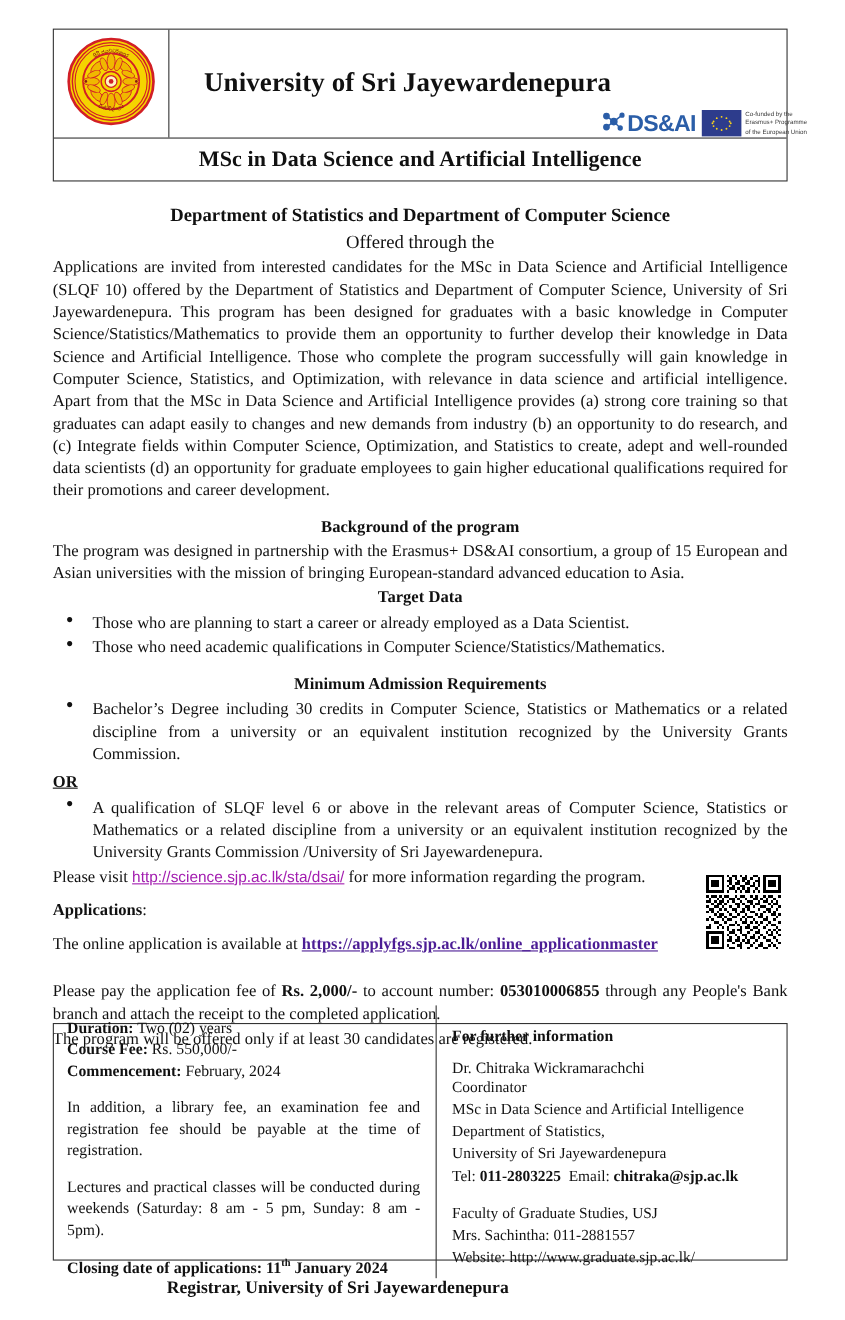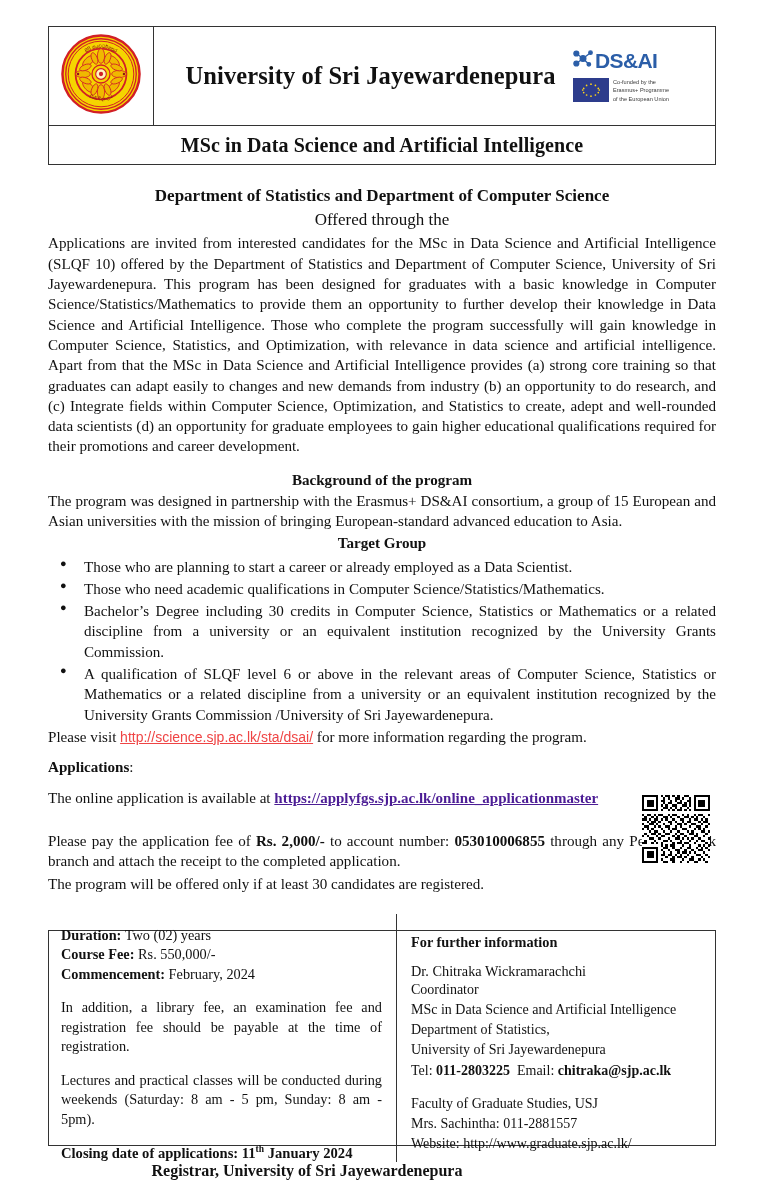--- a/index.html
+++ b/index.html
@@ -22,21 +22,21 @@
   .logo-cell{
     width:104px;min-width:104px;height:98px;
     border-right:1.5px solid #333;
     display:flex;align-items:center;justify-content:center;
   }
   .title-cell{flex:1;display:flex;flex-direction:column;align-items:center;justify-content:center;padding-left:14px;}
   .uni-name{font-size:24.5px;font-weight:bold;letter-spacing:.1px;line-height:1.12;white-space:nowrap;}
   .fac-name{font-size:19px;font-weight:normal;line-height:1.3;margin-top:3px;white-space:nowrap;}
   .brand-cell{
     width:136px;min-width:136px;height:98px;
-    display:flex;flex-direction:column;align-items:flex-start;justify-content:center;gap:5px;
+    display:flex;flex-direction:row;align-items:flex-end;justify-content:center;gap:5px;
     padding-right:6px;
   }
   .dsai-logo{display:flex;align-items:center;gap:2px;}
   .dsai-text{font-family:"Liberation Sans",sans-serif;font-size:21px;font-weight:bold;color:#2b5ea8;letter-spacing:-.6px;}
   .eu-badge{display:flex;align-items:center;gap:4px;}
   .eu-flag{
     width:36px;height:24px;background:#2d3c8c;
     display:flex;align-items:center;justify-content:center;position:relative;flex:none;
   }
   .eu-text{
@@ -64,21 +64,21 @@
     padding-left:36px;position:relative;text-align:justify;text-align-last:left;
     margin-top:2px;
   }
   li:before{
     content:"\25CF";position:absolute;left:12px;top:-1px;font-size:11px;
   }
   .or-label{font-size:15.1px;font-weight:bold;text-decoration:underline;margin-top:4px;line-height:1.5;}
   .visit{font-size:15.1px;line-height:1.345;margin-top:2px;}
   a.lnk-sans{
     font-family:"Liberation Sans",sans-serif;font-size:14px;
-    color:#ef4444;text-decoration:underline;
+    color:#a21caf;text-decoration:underline;
   }
   a.lnk-bold{
     color:#4c1d95;text-decoration:underline;font-weight:bold;font-size:15px;
   }
   .apps-head{font-size:15.1px;font-weight:bold;margin-top:12px;}
   .apps-line{font-size:15.1px;margin-top:12px;line-height:1.345;}
   .pay{font-size:15.1px;line-height:1.38;margin-top:22px;text-align:justify;text-align-last:left;}
   .offered-only{font-size:15.1px;line-height:1.345;margin-top:2px;}
   b{font-weight:bold;}
 
@@ -222,29 +222,31 @@
   <div class="content">
 
     <div class="center depts">Department of Statistics and Department of Computer Science</div>
     <div class="center offered">Offered through the</div>
 
     <p class="just">Applications are invited from interested candidates for the MSc in Data Science and Artificial Intelligence (SLQF 10) offered by the Department of Statistics and Department of Computer Science, University of Sri Jayewardenepura. This program has been designed for graduates with a basic knowledge in Computer Science/Statistics/Mathematics to provide them an opportunity to further develop their knowledge in Data Science and Artificial Intelligence. Those who complete the program successfully will gain knowledge in Computer Science, Statistics, and Optimization, with relevance in data science and artificial intelligence. Apart from that the MSc in Data Science and Artificial Intelligence provides (a) strong core training so that graduates can adapt easily to changes and new demands from industry (b) an opportunity to do research, and (c) Integrate fields within Computer Science, Optimization, and Statistics to create, adept and well-rounded data scientists (d) an opportunity for graduate employees to gain higher educational qualifications required for their promotions and career development.</p>
 
     <div class="sec-head">Background of the program</div>
     <p class="para">The program was designed in partnership with the Erasmus+ DS&amp;AI consortium, a group of 15 European and Asian universities with the mission of bringing European-standard advanced education to Asia.</p>
 
-    <div class="sec-head tight">Target Group</div>
+    <div class="sec-head tight">Target Data</div>
     <ul>
       <li>Those who are planning to start a career or already employed as a Data Scientist.</li>
       <li>Those who need academic qualifications in Computer Science/Statistics/Mathematics.</li>
     </ul>
 
+    <div class="sec-head">Minimum Admission Requirements</div>
     <ul>
       <li>Bachelor’s Degree including 30 credits in Computer Science, Statistics or Mathematics or a related discipline from a university or an equivalent institution recognized by the University Grants Commission.</li>
     </ul>
+    <div class="or-label">OR</div>
     <ul>
       <li>A qualification of SLQF level 6 or above in the relevant areas of Computer Science, Statistics or Mathematics or a related discipline from a university or an equivalent institution recognized by the University Grants Commission /University of Sri Jayewardenepura.</li>
     </ul>
 
     <div class="visit"><span>Please visit </span><a class="lnk-sans" href="#">http://science.sjp.ac.lk/sta/dsai/</a><span> for more information regarding the program.</span></div>
 
     <div class="apps-head"><span>Applications</span><span style="font-weight:normal">:</span></div>
 
     <div class="apps-line"><span>The online application is available at </span><a class="lnk-bold" href="#">https://applyfgs.sjp.ac.lk/online_applicationmaster</a></div>
 

